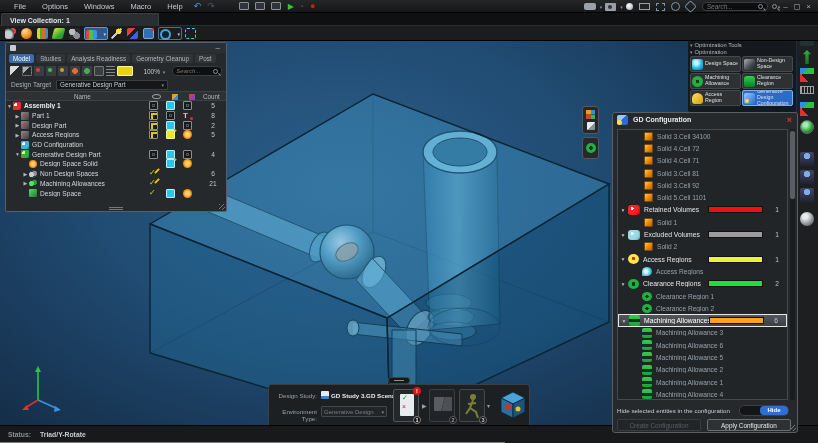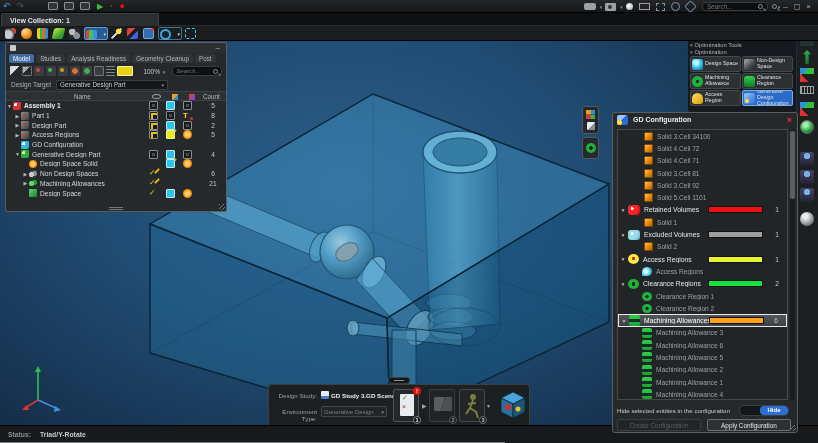--- a/index.html
+++ b/index.html
@@ -271,20 +271,27 @@
   .statusbar .lab { position:absolute; left:8px; top:5px; color:#8a9096; font-size:6.8px; font-weight:bold; }
   .statusbar .val { position:absolute; left:40px; top:5px; color:#c8ccd0; font-size:6.8px; font-weight:bold; }
   .status-underline { position:absolute; left:0; top:16px; width:505px; height:1px; background:#7a7e82; }
 </style>
 </head>
 <body>
 
 <div id="app">
 
   <div class="menubar">
+    <div class="menu-items">
+        <span class="menu-item">File</span>
+        <span class="menu-item">Options</span>
+        <span class="menu-item">Windows</span>
+        <span class="menu-item">Macro</span>
+        <span class="menu-item">Help</span>
+      </div>
     <span class="mb-ic undo">↶</span>
     <span class="mb-ic redo">↷</span>
     <div class="mb-group">
       <span class="winic"></span>
       <span class="winic"></span>
       <span class="winic"></span>
     </div>
     <span class="mb-ic play">▶</span>
     <span class="mb-ic pausepip">▪</span>
     <span class="mb-ic record">●</span>

